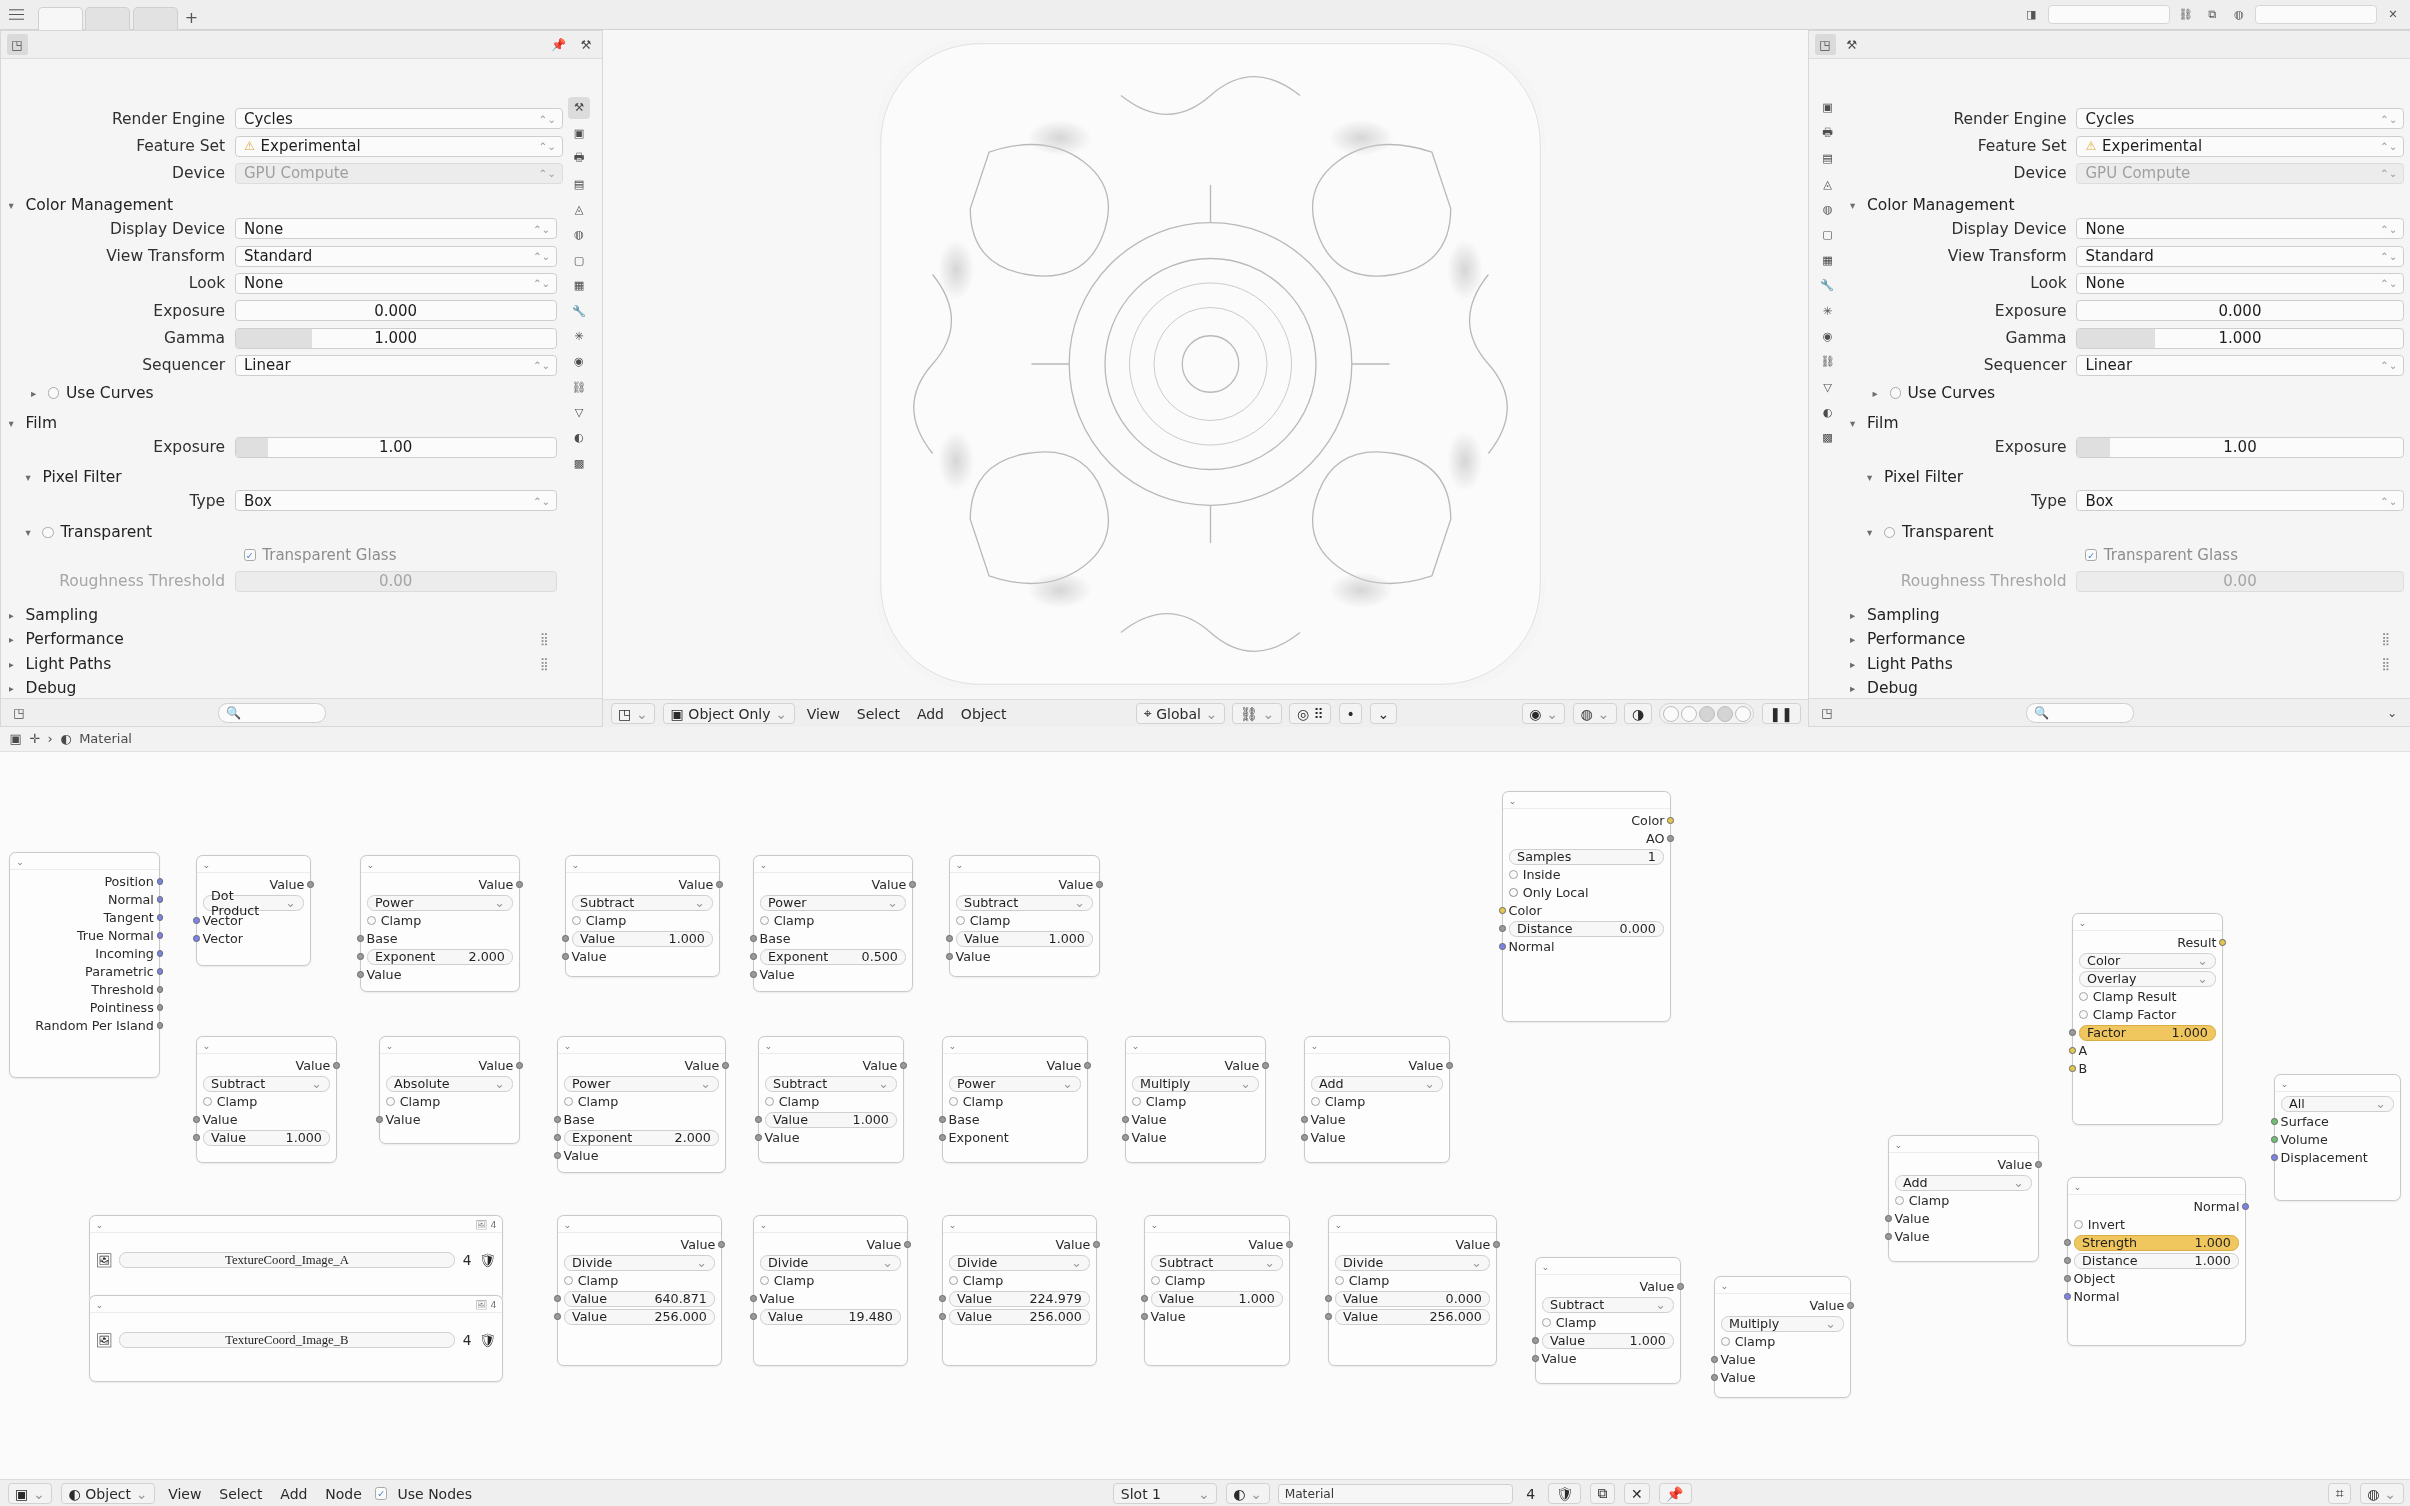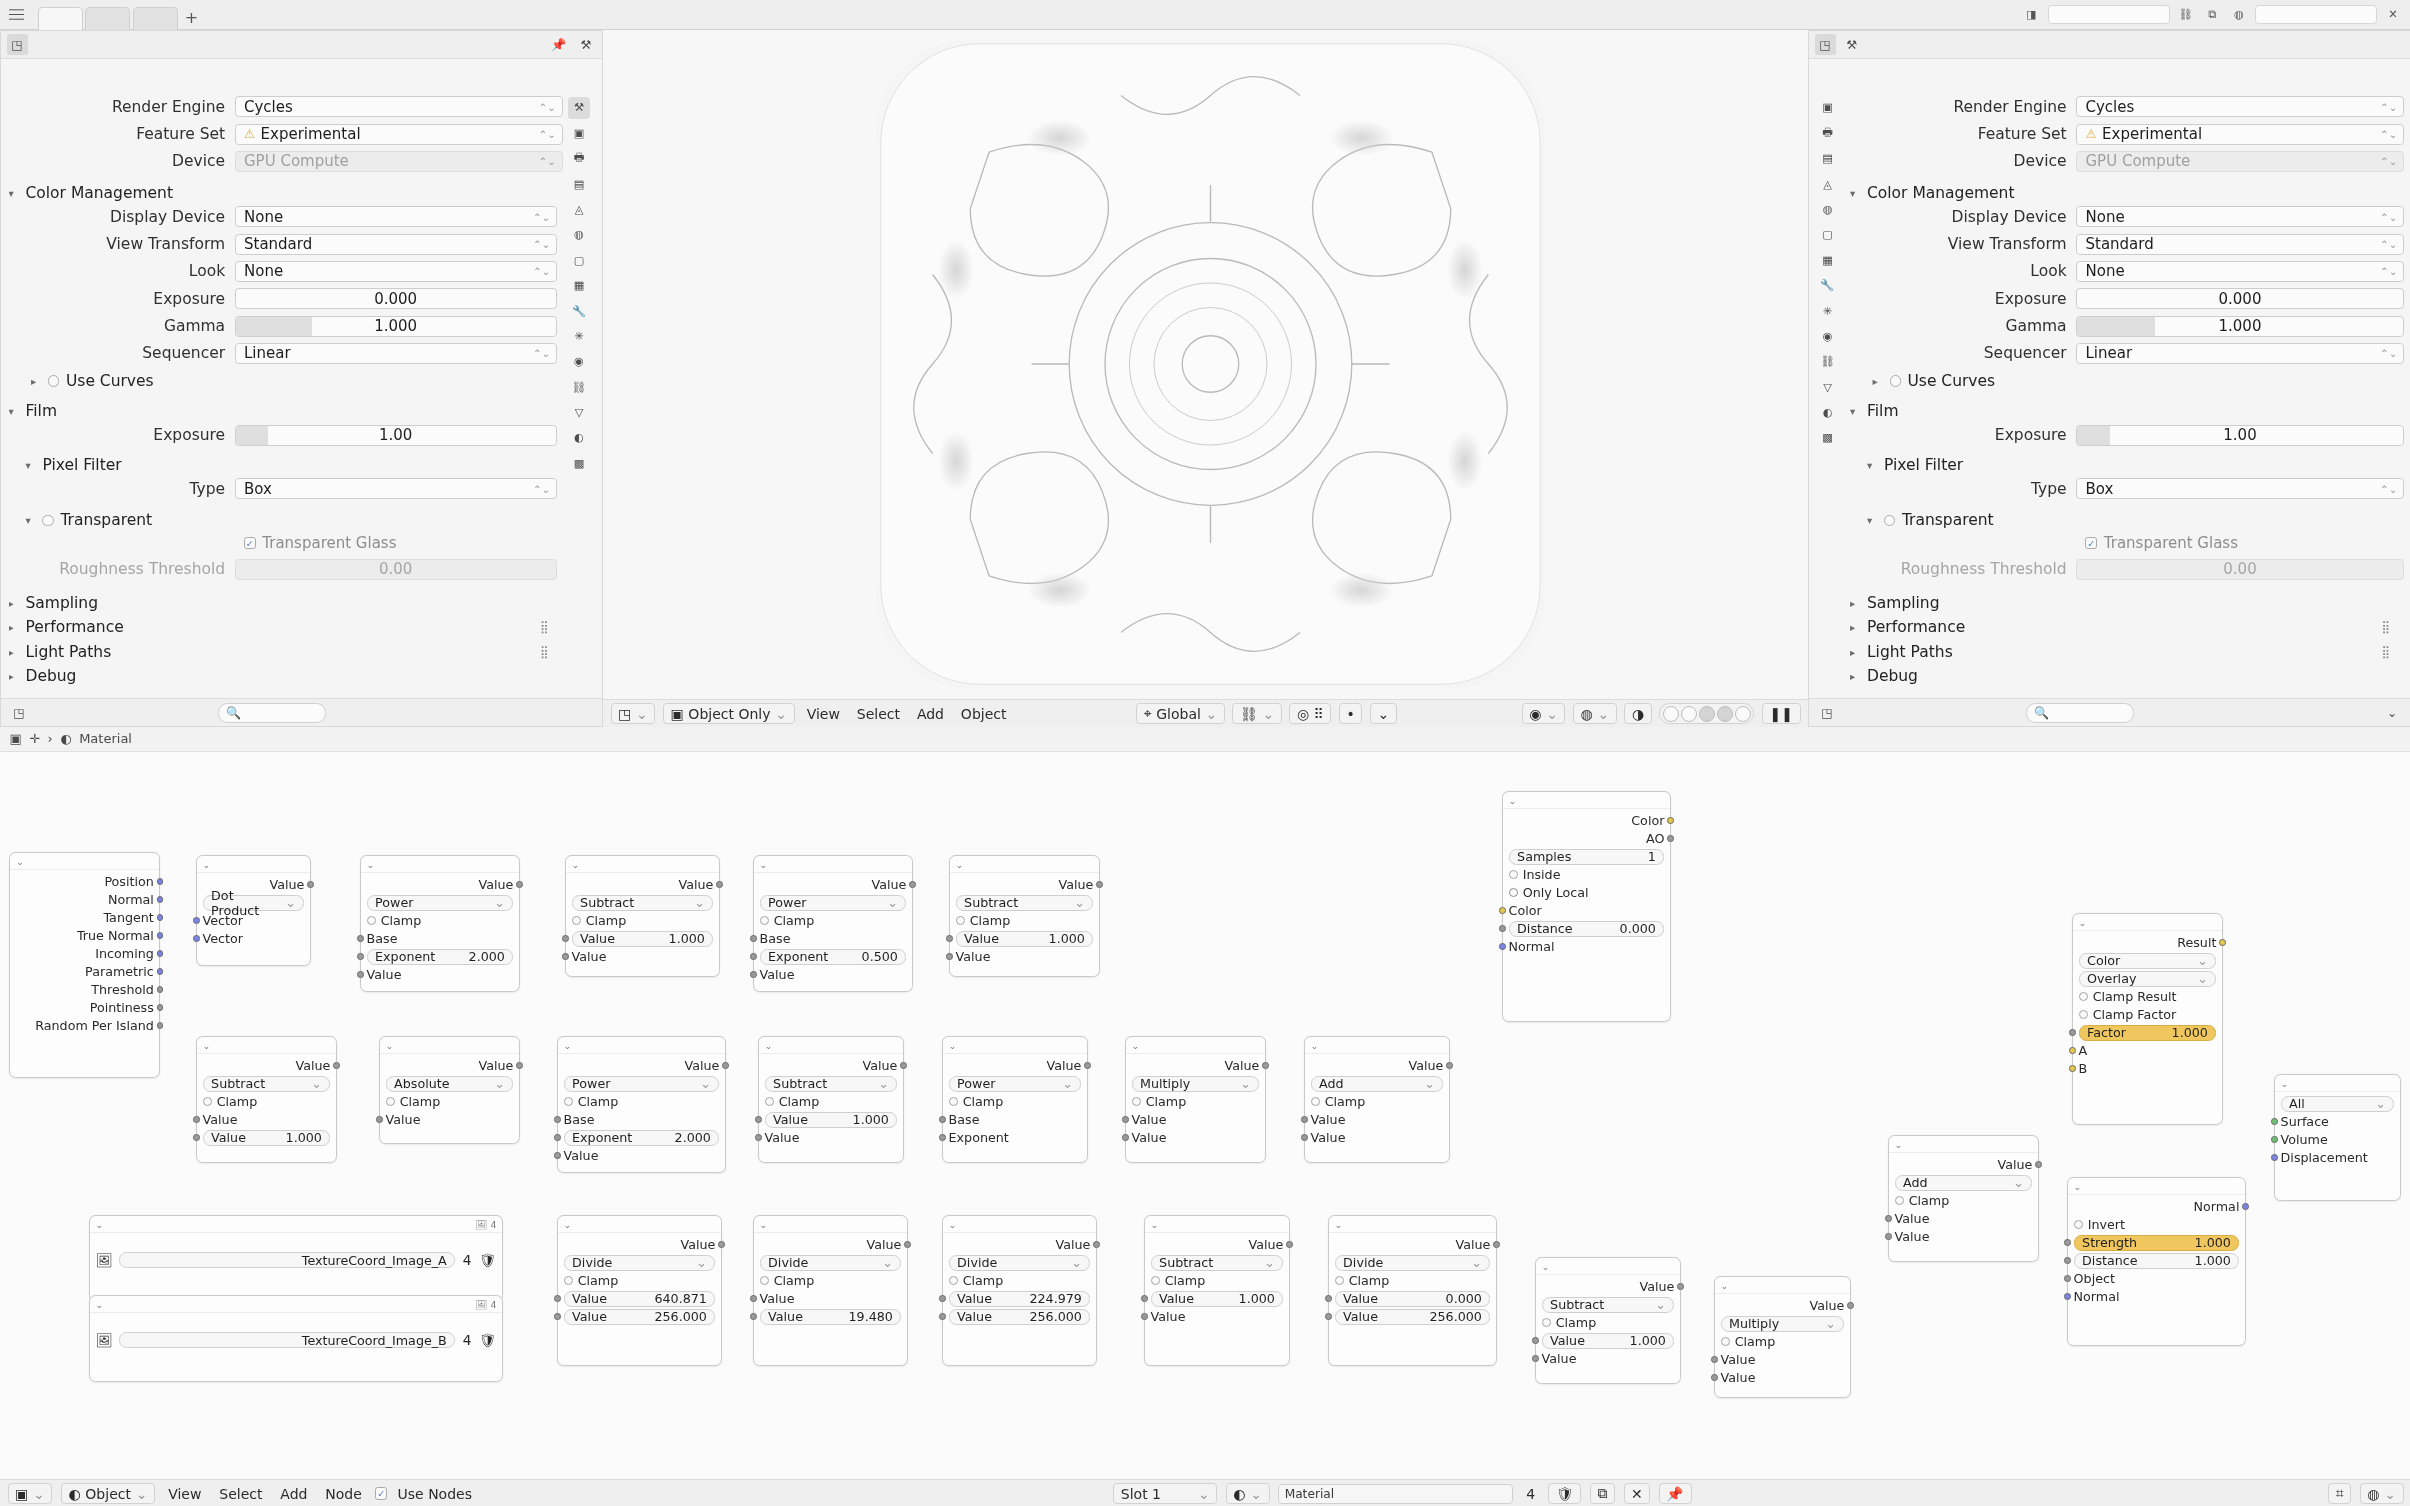--- a/index.html
+++ b/index.html
@@ -46,21 +46,21 @@
     height: 28px; background: #efefef; border-bottom: 0.9px solid #dcdcdc;
     display: flex; align-items: center; padding: 0 5.6px; gap: 5.6px;
   }
   .hicon {
     width: 21px; height: 21px; border-radius: 2.8px; display: flex; align-items: center; justify-content: center;
     color: #4a4a4a; font-size: 12.2px;
   }
   .hicon.sel { background: #dadada; }
 
   
-  .props { position: absolute; overflow: hidden; }
+  .props { position: absolute; overflow: hidden; margin-top: 12px; }
   .row { display: flex; align-items: center; height: 23.5px; margin-bottom: 3.8px; }
   .lbl { text-align: right; padding-right: 9.4px; color: #303030; font-size: 15.5px; white-space: nowrap; }
   .ctrl {
     flex: 1; height: 21px; background: #fbfbfb; border: 0.9px solid #cdcdcd; border-radius: 3.8px;
     display: flex; align-items: center; padding: 0 8.5px; font-size: 15px; color: #1d1d1d;
     position: relative;
   }
   .ctrl.dim { background: #ececec; color: #a0a0a0; border-color: #dcdcdc; }
   .ctrl .arrows { position: absolute; right: 5.6px; color: #9a9a9a; font-size: 10.4px; line-height: 1; }
   .ctrl .warn { color: #e0a63a; margin-right: 5.6px; font-size: 12.2px; }
@@ -128,21 +128,21 @@
     color: #777; font-size: 9.4px;
   }
   .node .nbody { padding: 2.8px 5.6px 5.6px 5.6px; }
   .nrow { height: 18px; display: flex; align-items: center; position: relative; }
   .nrow.right { justify-content: flex-end; }
   .nfield {
     width: 100%; height: 16px; border: 0.9px solid #cfcfcf; border-radius: 7.5px; background: #f7f7f7;
     display: flex; align-items: center; padding: 0 7.5px; font-size: 12.7px; color: #1f1f1f;
     justify-content: space-between;
   }
-  .nfield.plain { justify-content: flex-end; }
+  .nfield.plain { justify-content: center; font-family: Liberation Serif, serif; }
   .nfield.amber { background: #f0c75e; border-color: #d8ae44; }
   .nfield .nv { color: #1f1f1f; }
   .nlabel { font-size: 12.7px; color: #2a2a2a; }
   .nsock {
     position: absolute; width: 6.6px; height: 6.6px; border-radius: 50%; border: 0.9px solid #6b6b6b;
   }
   .nsock.l { left: -9.4px; }
   .nsock.r { right: -9.4px; }
   .nradio { width: 9.4px; height: 9.4px; border-radius: 50%; border: 0.9px solid #a4a4a4; background: #fafafa; margin-right: 4.7px; display:inline-block;}
   .nradio.on { background: #fafafa; box-shadow: inset 0 0 0 1.9px #fff; border-color:#8d8d8d; }

